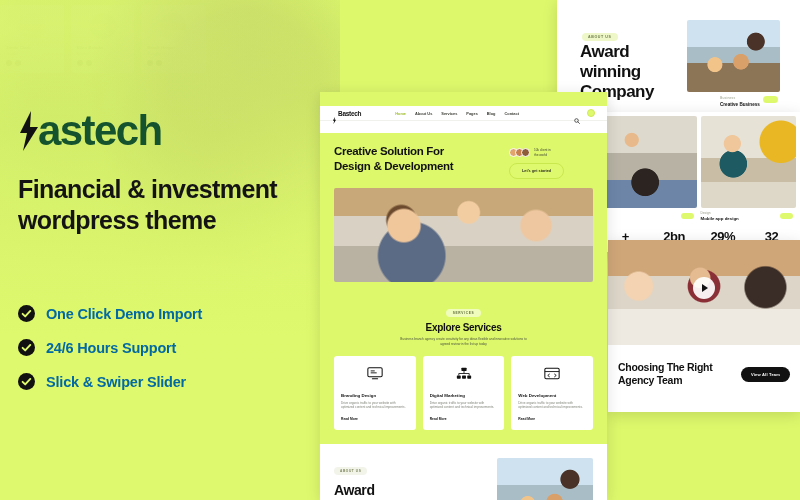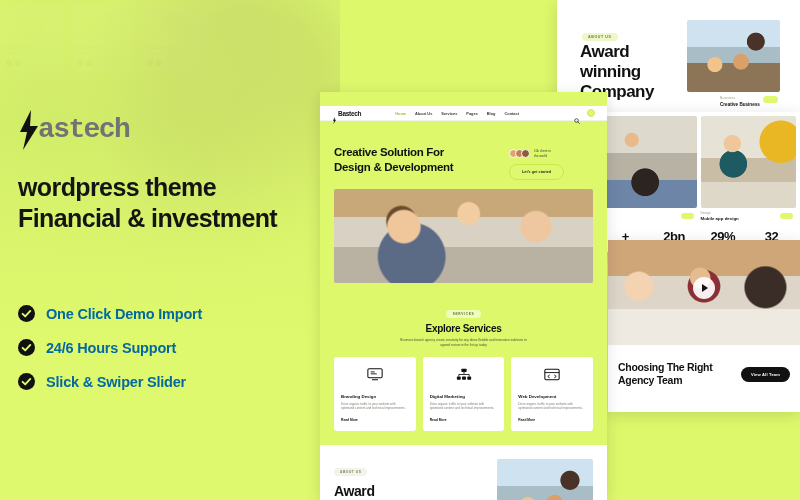--- a/index.html
+++ b/index.html
@@ -28,22 +28,22 @@
     background: linear-gradient(180deg, rgba(223,249,110,.55) 0%, rgba(223,249,110,.92) 55%, #dff96e 78%);
   }
 
   
   .promo { position: absolute; left: 18px; top: 110px; width: 310px; z-index: 6; }
 
   .logo-row { display: flex; align-items: center; gap: 1px; }
   .logo-bolt { width: 22px; height: 40px; position: relative; flex: 0 0 auto; }
   .logo-bolt svg { display: block; }
   .logo-text {
-    font-size: 28px; font-weight: 700; letter-spacing: -1.6px;
-    color: #737373; line-height: 1; margin-left: -3px; font-family: Liberation Mono, monospace;
+    font-size: 42px; font-weight: 700; letter-spacing: -1.6px;
+    color: #14532d; line-height: 1; margin-left: -3px;
   }
 
   .promo-head {
     margin-top: 22px; font-size: 25px; line-height: 1.22; font-weight: 700;
     color: #141414; letter-spacing: -.6px;
   }
 
   .feature-list { position: absolute; left: 18px; top: 305px; width: 300px; z-index: 6; }
   .feature { display: flex; align-items: center; gap: 11px; margin-bottom: 17px; }
   .feature:last-child { margin-bottom: 0; }
@@ -166,21 +166,21 @@
   .c-logo { display: flex; align-items: center; gap: 1px; }
   .c-logo .bolt { width: 5px; height: 7px; }
   .c-logo .txt { font-size: 6.5px; font-weight: 700; color: #111; letter-spacing: -.3px; }
   .c-menu { display: flex; gap: 9px; margin-left: 34px; }
   .c-menu a { font-size: 3.9px; font-weight: 600; color: #3b3b36; text-decoration: none; white-space: nowrap; }
   .c-menu a.active { color: #9fbe2a; }
   .c-right { margin-left: auto; display: flex; align-items: center; gap: 7px; }
   .c-search { width: 6px; height: 6px; }
   .c-avatar { width: 8px; height: 8px; border-radius: 50%; background: #dff96e; border: 1px solid #cfe85a; }
 
-  .c-hero { background: #ddf86b; padding: 24px 14px 9px 14px; display: flex; align-items: flex-start; }
+  .c-hero { background: #ddf86b; padding: 11px 14px 9px 14px; display: flex; align-items: flex-start; margin-top: 12px; }
   .c-hero-title { font-size: 11.5px; font-weight: 700; line-height: 1.28; color: #111; letter-spacing: -.3px; }
   .c-hero-side { margin-left: auto; width: 84px; padding-top: 4px; }
   .c-clients { display: flex; align-items: center; gap: 4px; }
   .c-avatars { display: flex; }
   .c-avatars span {
     width: 9px; height: 9px; border-radius: 50%; border: 1px solid #fff; margin-left: -3px; display: block;
   }
   .c-avatars span:first-child { margin-left: 0; }
   .c-avatars .a1 { background: #e0a46c; }
   .c-avatars .a2 { background: #c77f4e; }
@@ -245,22 +245,22 @@
   <div class="promo">
     <div class="logo-row">
       <span class="logo-bolt">
         <svg viewBox="0 0 22 40" width="22" height="40" aria-hidden="true">
           <path d="M13 0 L2 22 H9 L5 40 L20 16 H12 Z" fill="#111"></path>
         </svg>
       </span>
       <span class="logo-text">astech</span>
     </div>
     <div class="promo-head">
+      <div>Financial &amp; investment</div>
       <div>wordpress theme</div>
-      <div>Financial &amp; investment</div>
     </div>
   </div>
 
   <div class="feature-list">
     <div class="feature">
       <span class="tick">
         <svg viewBox="0 0 17 17" width="17" height="17">
             <circle cx="8.5" cy="8.5" r="8.5" fill="#111"></circle>
             <path d="M4.6 8.8 L7.2 11.4 L12.3 5.9" stroke="#dff96e" stroke-width="1.9" fill="none" stroke-linecap="round" stroke-linejoin="round"></path>
           </svg>

